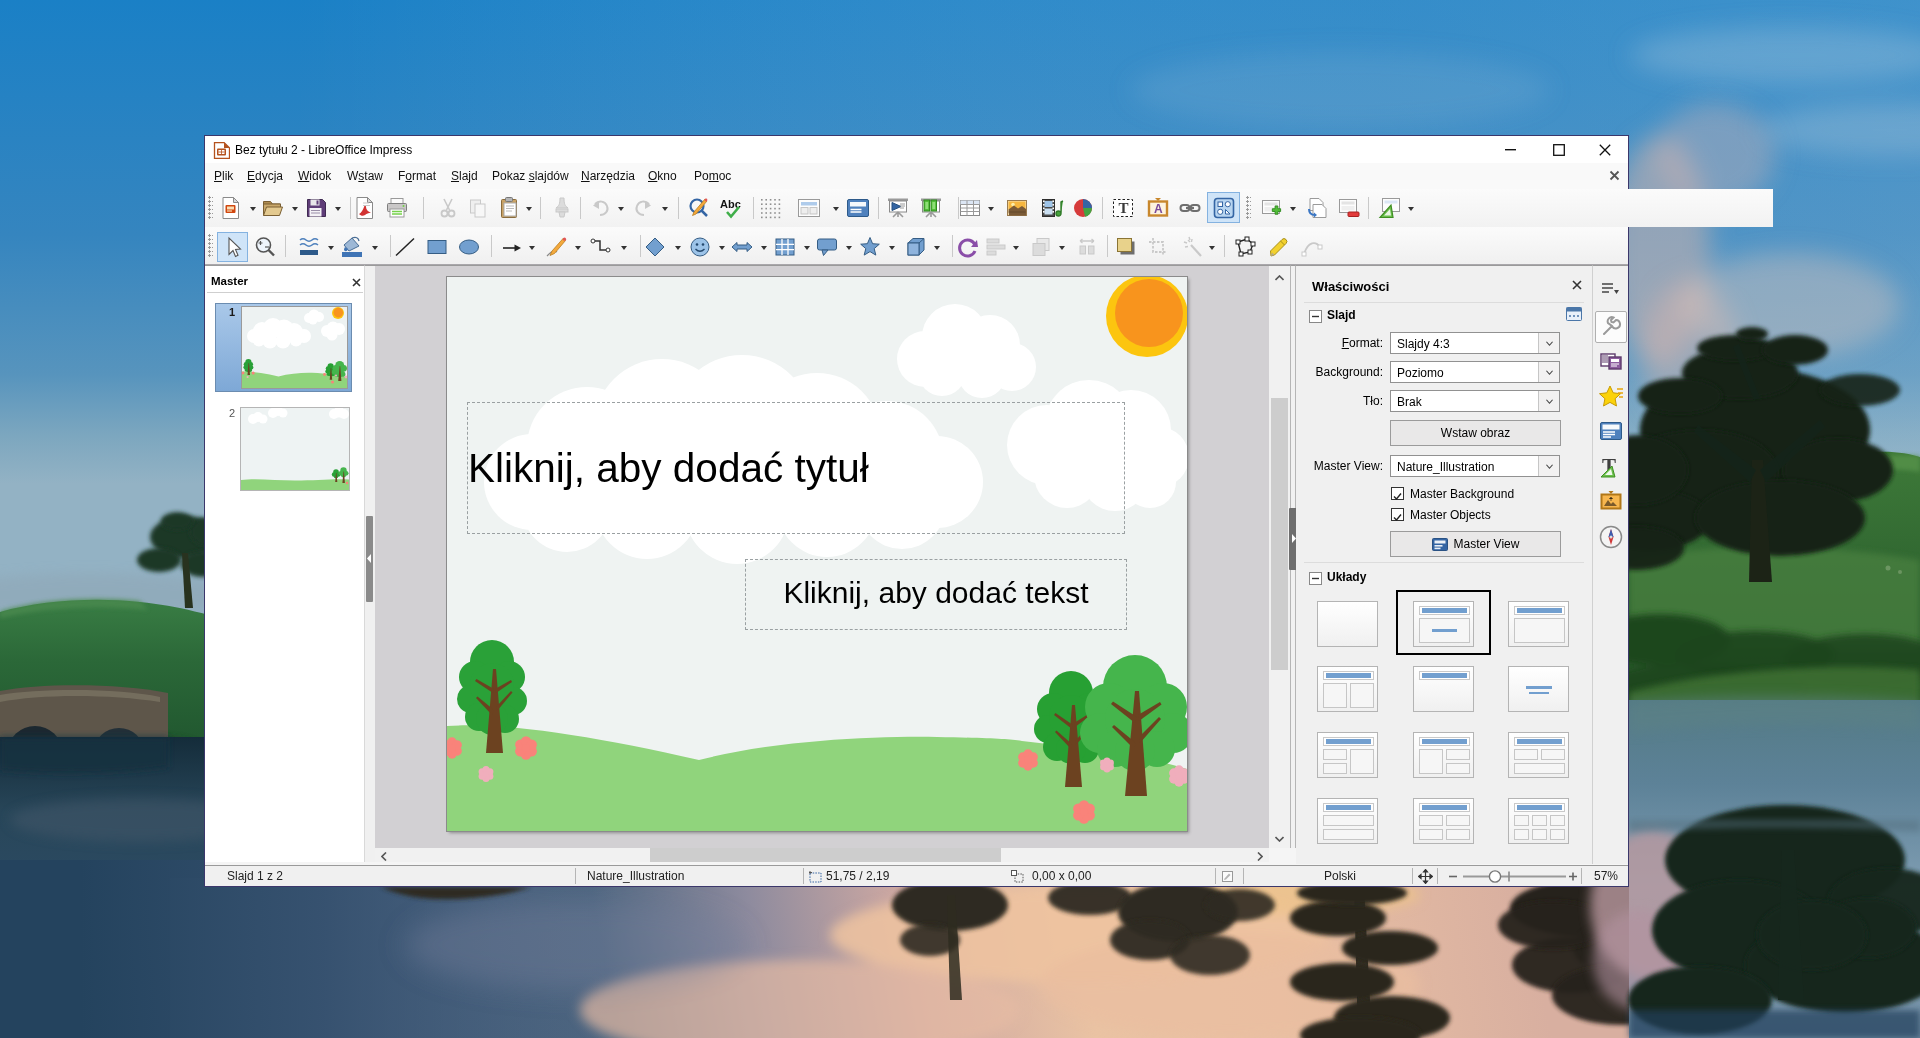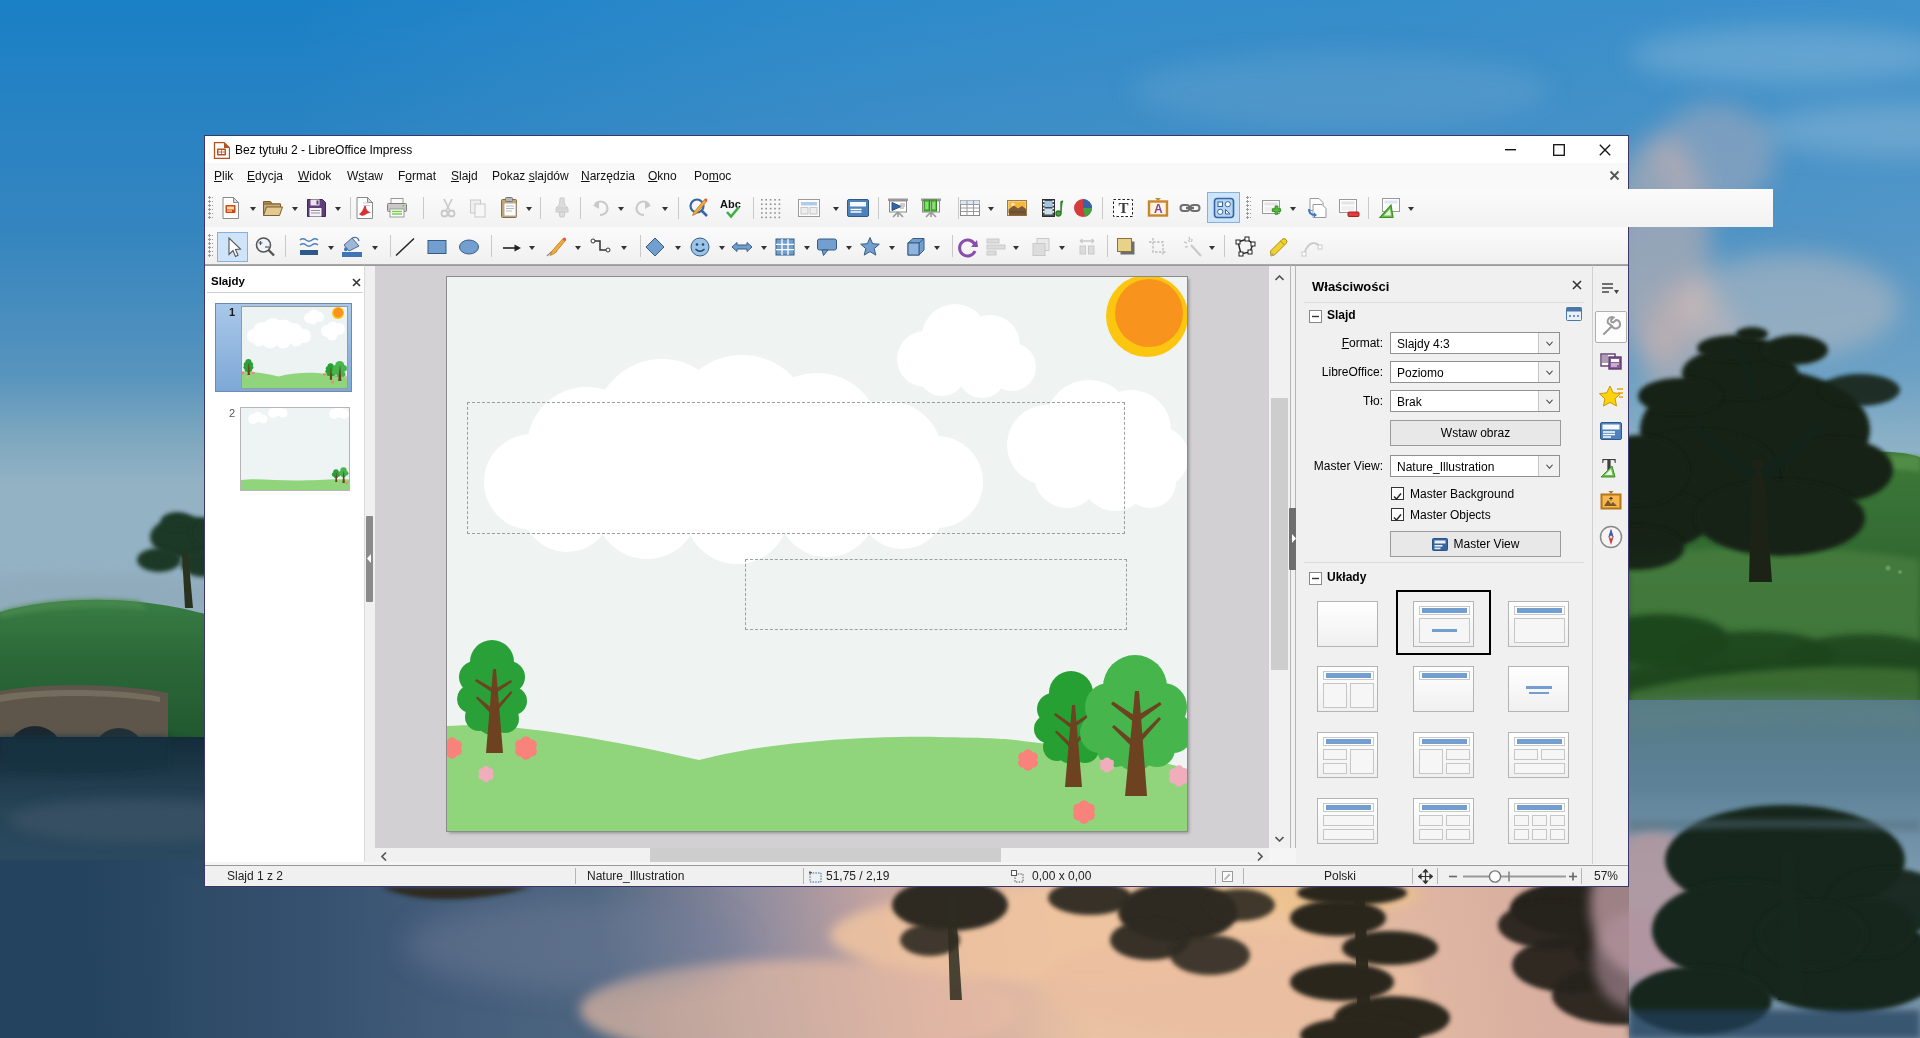--- a/index.html
+++ b/index.html
@@ -654,21 +654,21 @@
         <path d="M4,21 l3.5,-1 L5,17.5 Z" fill="#b5aa8f"></path>
         <path d="M13.5,6 l4,4" stroke="#a8901c" stroke-width="1"></path>
       </svg>
       <svg class="ic" style="left:1095px;top:8px" width="24" height="24" viewBox="0 0 24 24">
         <path d="M4,19 C8,6 16,6 20,12" fill="none" stroke="#c9c9c9" stroke-width="1.8"></path>
         <rect x="2" y="17" width="4" height="4" fill="#fff" stroke="#c9c9c9"></rect>
         <rect x="18" y="10" width="4" height="4" fill="#fff" stroke="#c9c9c9"></rect>
       </svg>
     </div>
   <div id="panelL">
-    <div style="position:absolute;left:6px;top:9px;font-size:11.5px;font-weight:bold;color:#000">Slajdy</div>
+    <div style="position:absolute;left:6px;top:9px;font-size:11.5px;font-weight:bold;color:#000">Master</div>
     <svg style="position:absolute;left:147px;top:12px" width="9" height="9" viewBox="0 0 9 9">
         <path d="M1,1 L8,8 M8,1 L1,8" stroke="#333" stroke-width="1.6"></path>
       </svg>
     <div style="position:absolute;left:2px;top:26px;width:156px;height:1px;background:#cfcfcf"></div>
 
     <div style="position:absolute;left:10px;top:37px;width:137px;height:89px;background:linear-gradient(#a9c8e9,#7ea8d6);border:1px solid #6b8cb0"></div>
     <div style="position:absolute;left:14px;top:40px;font-size:11px;font-weight:bold;color:#1a1a1a;width:16px;text-align:right">1</div>
     <div style="position:absolute;left:36px;top:40px;width:107px;height:83px;background:#fff;border:1px solid #9a9a9a">
       <svg width="105" height="81" viewBox="0 0 105 81">
         <rect width="105" height="81" fill="#edf2f2"></rect>
@@ -929,20 +929,22 @@
           <circle cx="732.0" cy="505.0" r="4.7"></circle>
           <circle cx="726.8" cy="502.0" r="4.7"></circle>
           <circle cx="726.8" cy="496.0" r="4.7"></circle>
           <circle cx="732.0" cy="493.0" r="4.7"></circle>
           <circle cx="737.2" cy="496.0" r="4.7"></circle>
           <circle cx="732" cy="499" r="3.8"></circle>
         </g>
     </svg>
     <div class="ph" style="left:20px;top:125px;width:658px;height:132px"></div>
     <div class="ph" style="left:298px;top:282px;width:382px;height:71px"></div>
+    <div style="position:absolute;left:21px;top:125px;width:657px;height:132px;display:flex;align-items:center;font-size:40.5px;color:#000;">Kliknij, aby dodać tytuł</div>
+    <div style="position:absolute;left:298px;top:280px;width:382px;height:71px;display:flex;align-items:center;justify-content:center;font-size:30px;color:#000;">Kliknij, aby dodać tekst</div>
   </div>
   <div id="vscroll">
     <svg style="position:absolute;left:6px;top:9px" width="9" height="6" viewBox="0 0 9 6">
         <path d="M0.5,5 L4.5,1 L8.5,5" fill="none" stroke="#555" stroke-width="1.6"></path>
       </svg>
     <svg style="position:absolute;left:6px;bottom:6px" width="9" height="6" viewBox="0 0 9 6">
         <path d="M0.5,1 L4.5,5 L8.5,1" fill="none" stroke="#555" stroke-width="1.6"></path>
       </svg>
   </div>
   <div id="vthumb"></div>
@@ -980,21 +982,21 @@
         <circle cx="12" cy="9" r="1" fill="#4a76a8"></circle>
       </svg>
     <div class="lbl" style="left:0px;top:70px;width:87px;text-align:right"><u>F</u>ormat:</div>
     <div class="combo" style="left:94px;top:66px">
         <span class="val">Slajdy 4:3</span>
         <span class="btn"></span>
         <svg class="chev" viewBox="0 0 8 8" width="8" height="8">
           <path d="M0.5,2 L4,6 L7.5,2" fill="none" stroke="#444" stroke-width="1.3"></path>
         </svg>
       </div>
-    <div class="lbl" style="left:0px;top:99px;width:87px;text-align:right">LibreOffice:</div>
+    <div class="lbl" style="left:0px;top:99px;width:87px;text-align:right">Background:</div>
     <div class="combo" style="left:94px;top:95px">
         <span class="val">Poziomo</span>
         <span class="btn"></span>
         <svg class="chev" viewBox="0 0 8 8" width="8" height="8">
           <path d="M0.5,2 L4,6 L7.5,2" fill="none" stroke="#444" stroke-width="1.3"></path>
         </svg>
       </div>
     <div class="lbl" style="left:0px;top:128px;width:87px;text-align:right">Tło:</div>
     <div class="combo" style="left:94px;top:124px">
         <span class="val">Brak</span>

